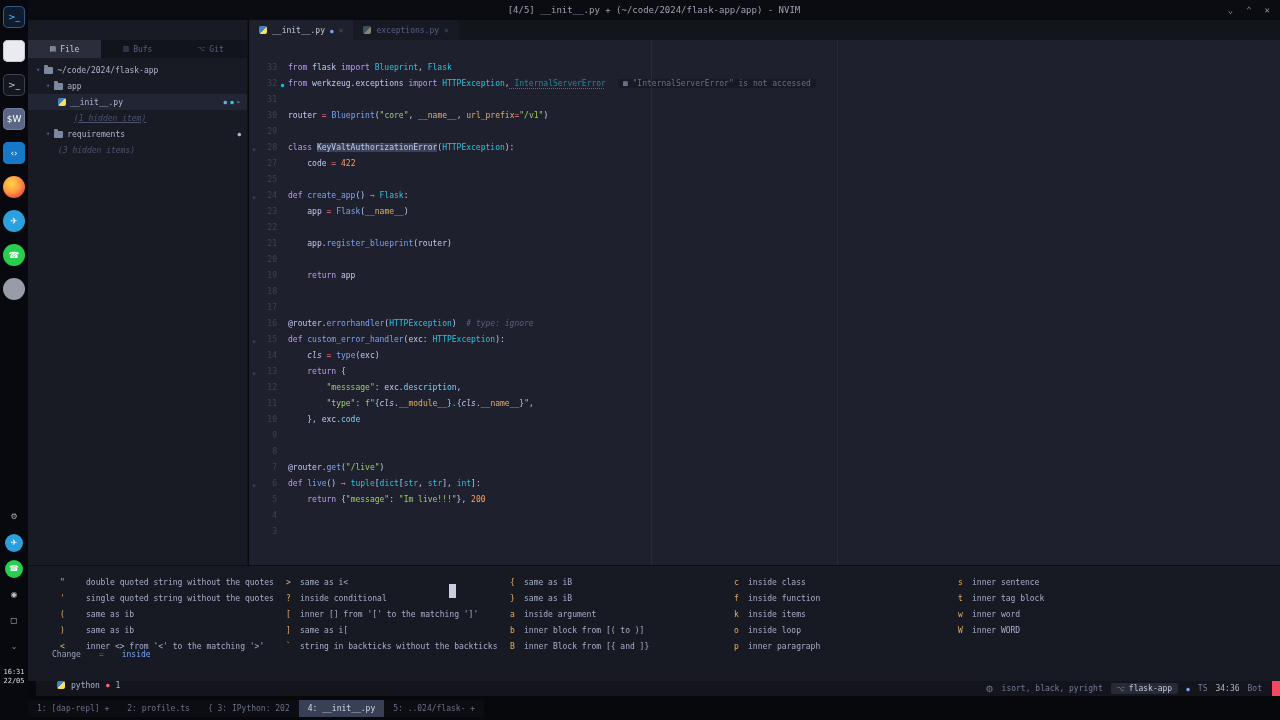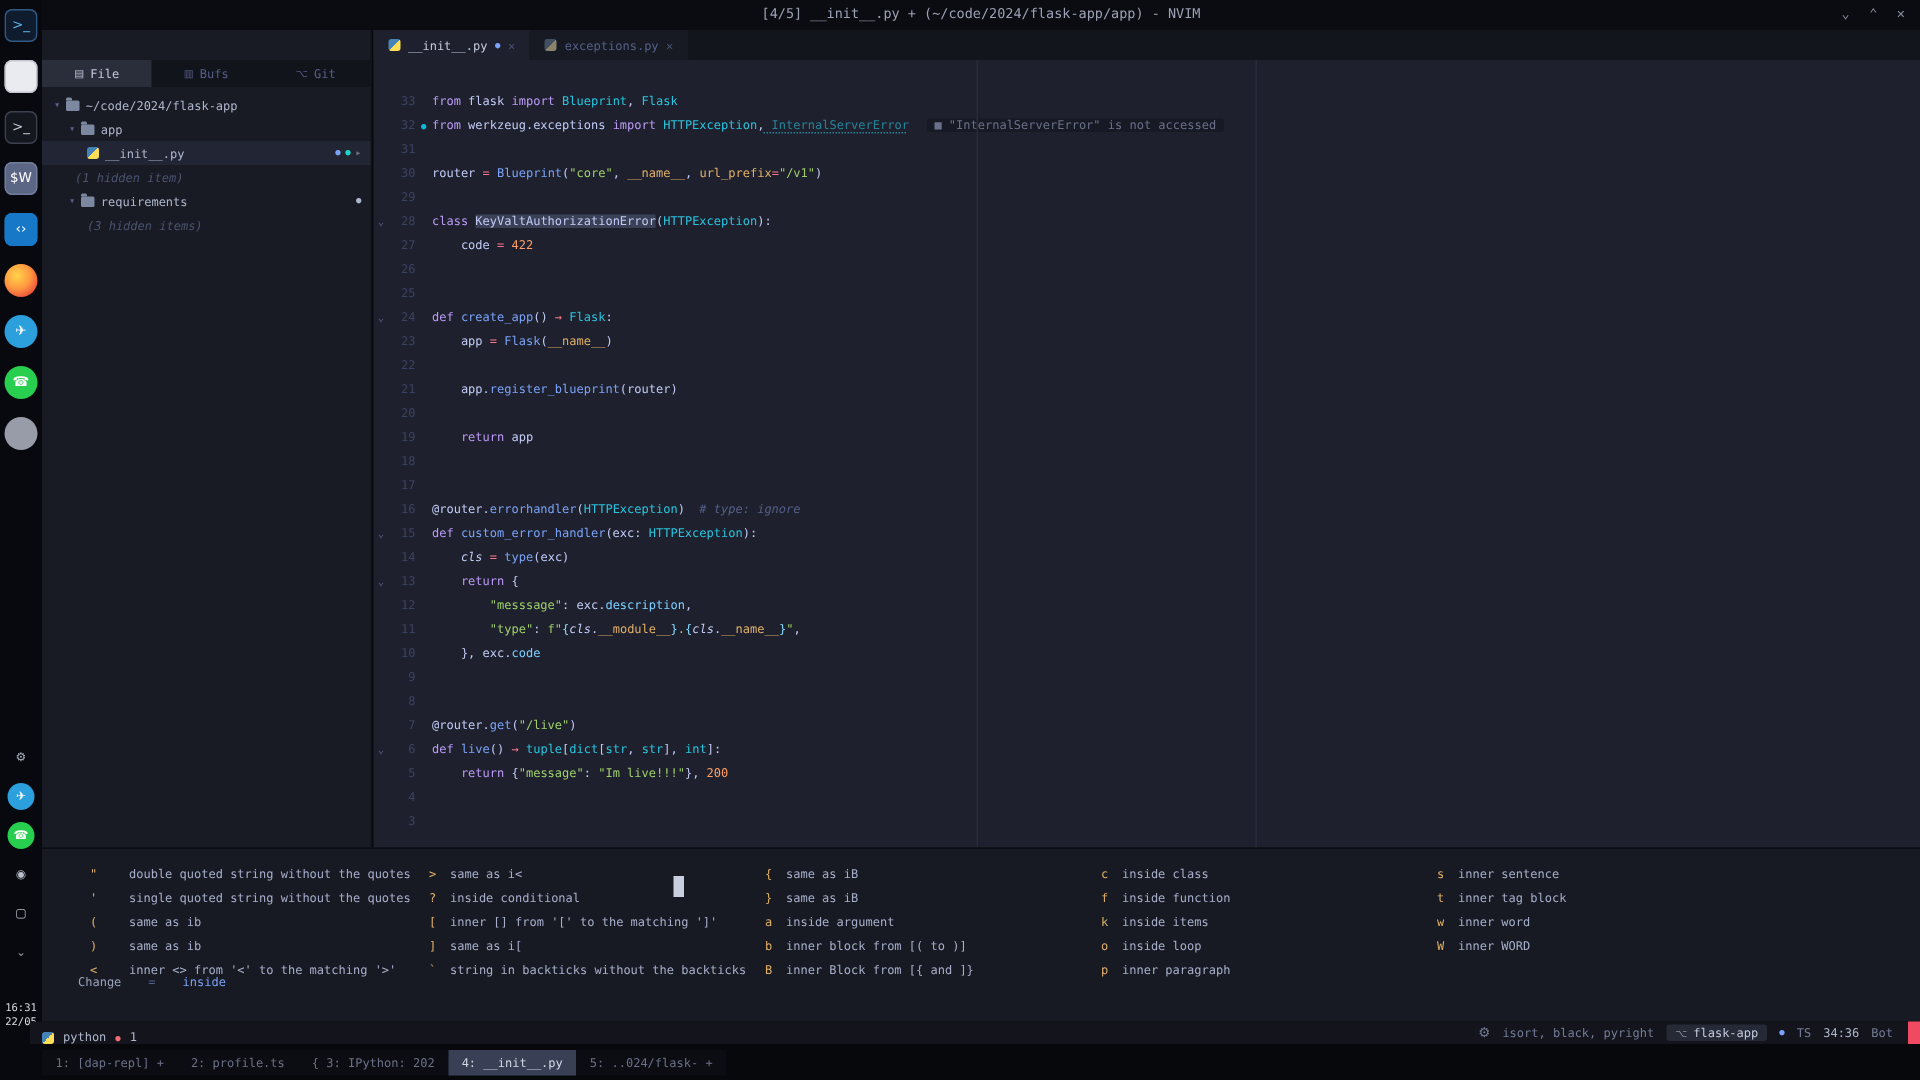--- a/index.html
+++ b/index.html
@@ -12,21 +12,21 @@
   #dock{position:absolute;left:0;top:0;bottom:0;width:28px;background:#08090e;
     display:flex;flex-direction:column;align-items:center;padding:6px 0 34px}
   #dock-top-icons,#dock-bottom-icons{display:flex;flex-direction:column;align-items:center;gap:12px}
   #dock-bottom-icons{gap:8px}
   .dock-spacer{flex:1}
   .dki{width:22px;height:22px;border-radius:5px;display:flex;align-items:center;justify-content:center;
     font-size:9px;font-family:"DejaVu Sans",sans-serif;cursor:pointer;flex:0 0 auto;line-height:1}
   .dki.circle{border-radius:50%}
   .dki.plain{background:transparent;font-size:11px}
   #dock-bottom-icons .dki{width:18px;height:18px;font-size:8px}
-  #dock-clock{margin-top:24px;color:#d9dce6;font-size:7px;line-height:9px;text-align:right}
+  #dock-clock{margin-top:12px;color:#d9dce6;font-size:7px;line-height:9px;text-align:right}
 
   
   #titlebar{position:absolute;left:28px;top:0;right:0;height:20px;background:#0b0c11;
     display:flex;align-items:center;justify-content:center;color:#9ba1b4;font-size:9px}
   #win-controls{position:absolute;right:10px;top:0;height:20px;display:flex;gap:13px;align-items:center;
     color:#8b91a3;font-size:9px}
   #win-controls span{cursor:pointer}
 
   
   #sidebar{position:absolute;left:28px;top:20px;width:220px;height:545px;background:#191b24;
@@ -84,22 +84,22 @@
   .pcol.wide .pk{width:26px}
   .pd{color:#a6aec9}
   #pcursor{position:absolute;left:421px;top:18px;width:7px;height:14px;background:#c9cfde}
   #crumb{position:absolute;left:24px;bottom:22px;font-size:8px;color:#9aa2ba;display:flex;gap:18px}
   #crumb .sep{color:#565f89}
   #crumb .cur{color:#7aa2f7}
   #hints{position:absolute;left:0;right:0;bottom:7px;text-align:center;font-size:8px;color:#4c5370}
   #hints .hk{color:#737b97}
 
   
-  #statusline{position:absolute;left:20px;right:0;top:681px;height:15px;background:#13141c;
-    display:flex;align-items:flex-end;font-size:8px;color:#aeb6cc;padding-left:8px;gap:6px}
+  #statusline{position:absolute;left:36px;right:0;top:681px;height:15px;background:#13141c;
+    display:flex;align-items:flex-start;font-size:8px;color:#aeb6cc;padding-left:21px;gap:6px}
   .sl-dim{color:#737b97}
   .sl-dot-red{color:#f06a78;font-size:6px}
   .sl-dot-blue{color:#7aa2f7;font-size:6px}
   .sl-right{margin-left:auto;display:flex;align-items:center;gap:8px}
   .sl-chip{background:#262a36;border-radius:2px;padding:1px 6px;display:flex;gap:4px;align-items:center;color:#c3c9dd}
   .branch-ic{color:#8b91a3;font-size:7px;font-family:"DejaVu Sans",sans-serif}
   .gear-ic{color:#737b97;font-size:9px;font-family:"DejaVu Sans",sans-serif}
   #mode-block{width:8px;height:15px;background:#ef4a62;margin-left:2px}
 
   
@@ -179,21 +179,21 @@
           </div>
           <div class="trow pyfile active" style="padding-left: 30px;">
             <span class="pyico"></span>
             <span class="tlabel">__init__.py</span>
             <span class="badges">
               <span class="bdot" style="color: rgb(122, 162, 247);">●</span>
               <span class="bdot" style="color: rgb(28, 214, 201);">●</span>
               <span class="barrow">▸</span>
             </span>
           </div>
-          <div class="trow hidden" style="padding-left: 22px;">
+          <div class="trow hidden" style="padding-left: 46px; text-decoration: underline;">
             <span class="tlabel">(1 hidden item)</span>
           </div>
           <div class="trow folder" style="padding-left: 18px;">
             <span class="caret">▾</span>
             <span class="fico"></span>
             <span class="tlabel">requirements</span>
             <span class="badges">
               <span class="bdot" style="color: rgb(174, 182, 204);">●</span>
             </span>
           </div>
@@ -253,26 +253,20 @@
           <span class="fold">⌄</span>
           <span class="ln">28</span>
           <span class="sg"></span>
           <span class="ct"><span class="tk-k">class </span><span class="tk-hl">KeyValtAuthorizationError</span><span class="tk-pl">(</span><span class="tk-ty">HTTPException</span><span class="tk-pl">):</span></span>
         </div>
         <div class="cl">
           <span class="fold"></span>
           <span class="ln">27</span>
           <span class="sg"></span>
           <span class="ct"><span class="tk-pl">    code </span><span class="tk-op">=</span><span class="tk-pl"> </span><span class="tk-nu">422</span></span>
-        </div>
-        <div class="cl">
-          <span class="fold"></span>
-          <span class="ln">26</span>
-          <span class="sg"></span>
-          <span class="ct"></span>
         </div>
         <div class="cl">
           <span class="fold"></span>
           <span class="ln">25</span>
           <span class="sg"></span>
           <span class="ct"></span>
         </div>
         <div class="cl">
           <span class="fold">⌄</span>
           <span class="ln">24</span>

